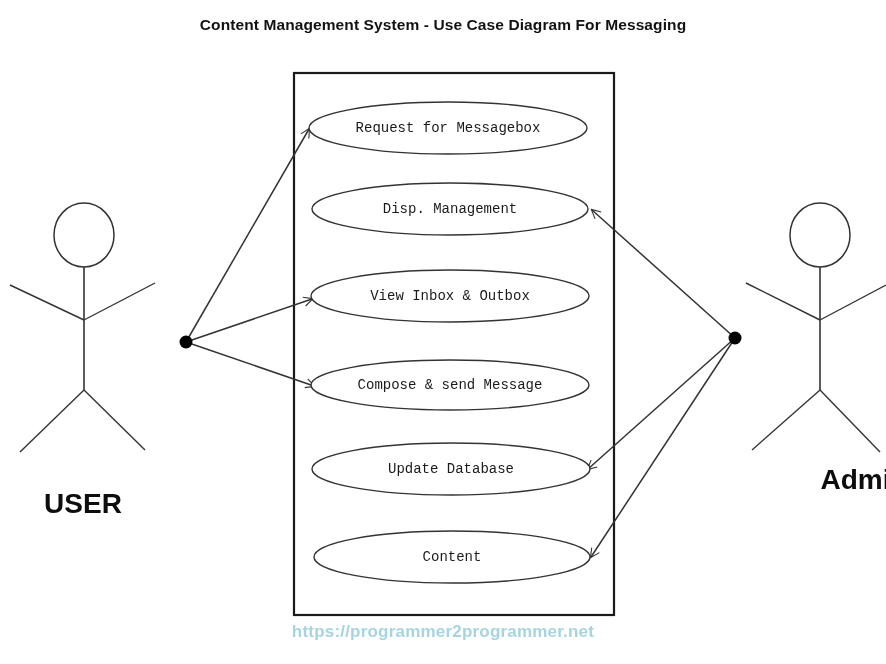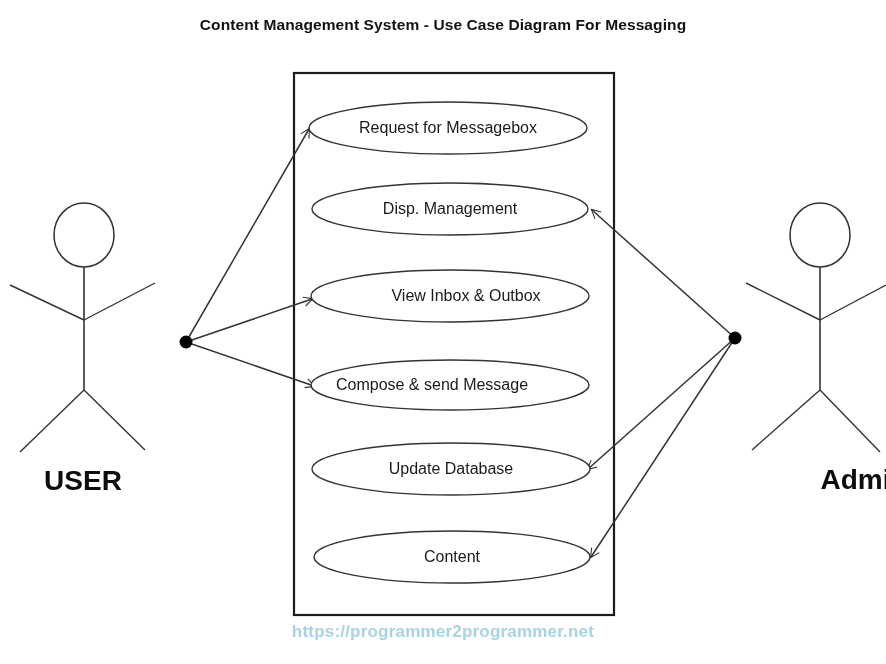--- a/index.html
+++ b/index.html
@@ -34,23 +34,23 @@
     text-align: center;
     font-size: 15.5px;
     font-weight: bold;
     color: #121212;
     letter-spacing: 0.1px;
     font-family: "Liberation Sans", sans-serif;
   }
   .usecase-label {
     position: absolute;
     text-align: center;
-    font-size: 16px;
+    font-size: 14px;
     color: #1a1a1a;
-    font-family: Liberation Sans, sans-serif;
+    font-family: Liberation Mono, monospace;
     white-space: nowrap;
     transform: translate(-50%, -50%);
   }
   .actor-label {
     position: absolute;
     text-align: center;
     font-size: 28px;
     font-weight: bold;
     color: #0d0d0d;
     font-family: "Liberation Sans", sans-serif;
@@ -122,24 +122,24 @@
       </g>
     <g id="svg-nodes">
         <circle cx="186" cy="342" r="6.5" fill="#000000"></circle>
         <circle cx="735" cy="338" r="6.5" fill="#000000"></circle>
       </g>
   </svg>
 
   <div id="usecase-labels">
       <div class="usecase-label" style="left: 448px; top: 128px;">Request for Messagebox</div>
       <div class="usecase-label" style="left: 450px; top: 209px;">Disp. Management</div>
-      <div class="usecase-label" style="left: 466px; top: 296px;">View Inbox &amp; Outbox</div>
-      <div class="usecase-label" style="left: 432px; top: 385px;">Compose &amp; send Message</div>
+      <div class="usecase-label" style="left: 450px; top: 296px;">View Inbox &amp; Outbox</div>
+      <div class="usecase-label" style="left: 450px; top: 385px;">Compose &amp; send Message</div>
       <div class="usecase-label" style="left: 451px; top: 469px; text-align: right;">Update Database</div>
       <div class="usecase-label" style="left: 452px; top: 557px;">Content</div>
     </div>
   <div id="actor-labels">
-      <div class="actor-label" style="left: 83px; top: 465px;">USER</div>
+      <div class="actor-label" style="left: 83px; top: 488px;">USER</div>
       <div class="actor-label" style="left: 820px; top: 464px; margin-left: 44px;">Admin</div>
     </div>
 
   <div class="watermark" style="color: rgb(167, 212, 224);">https://programmer2programmer.net</div>
 </div>
 
 </body></html>

